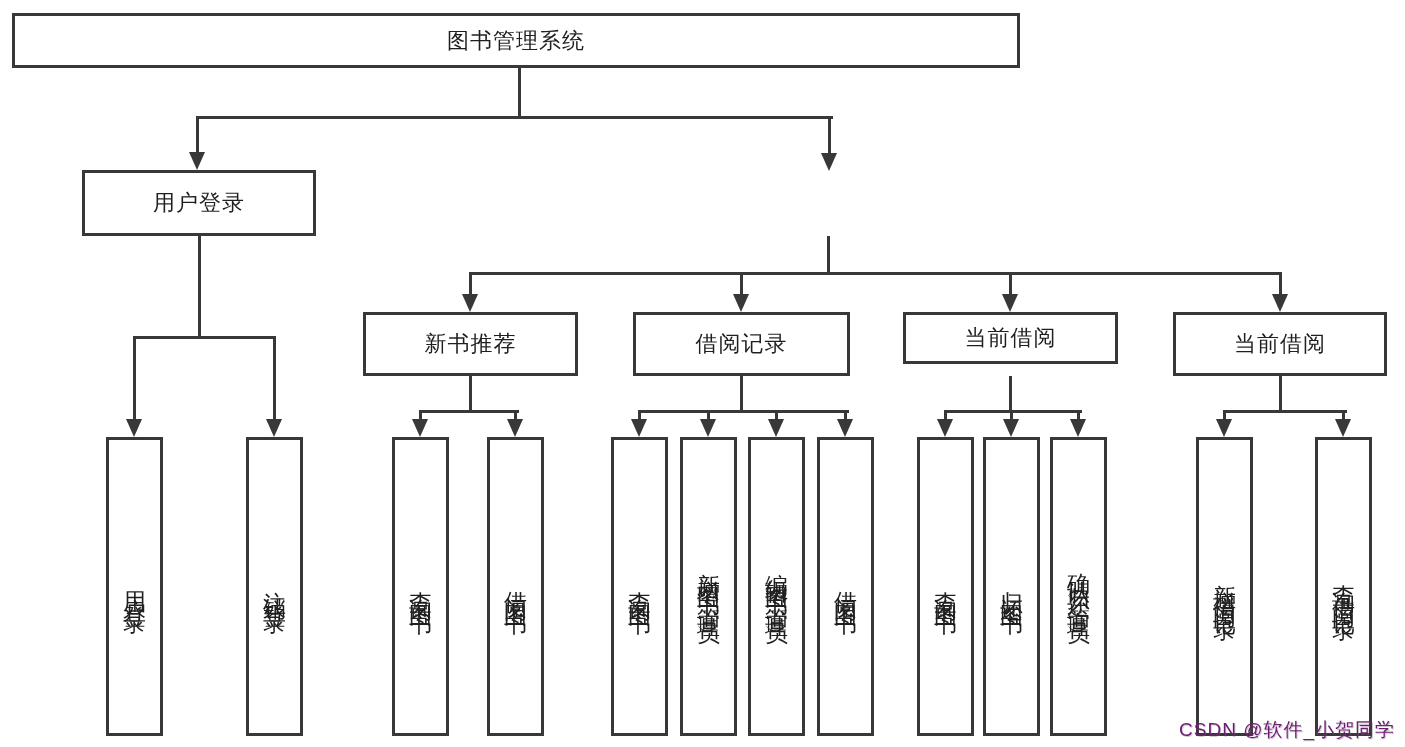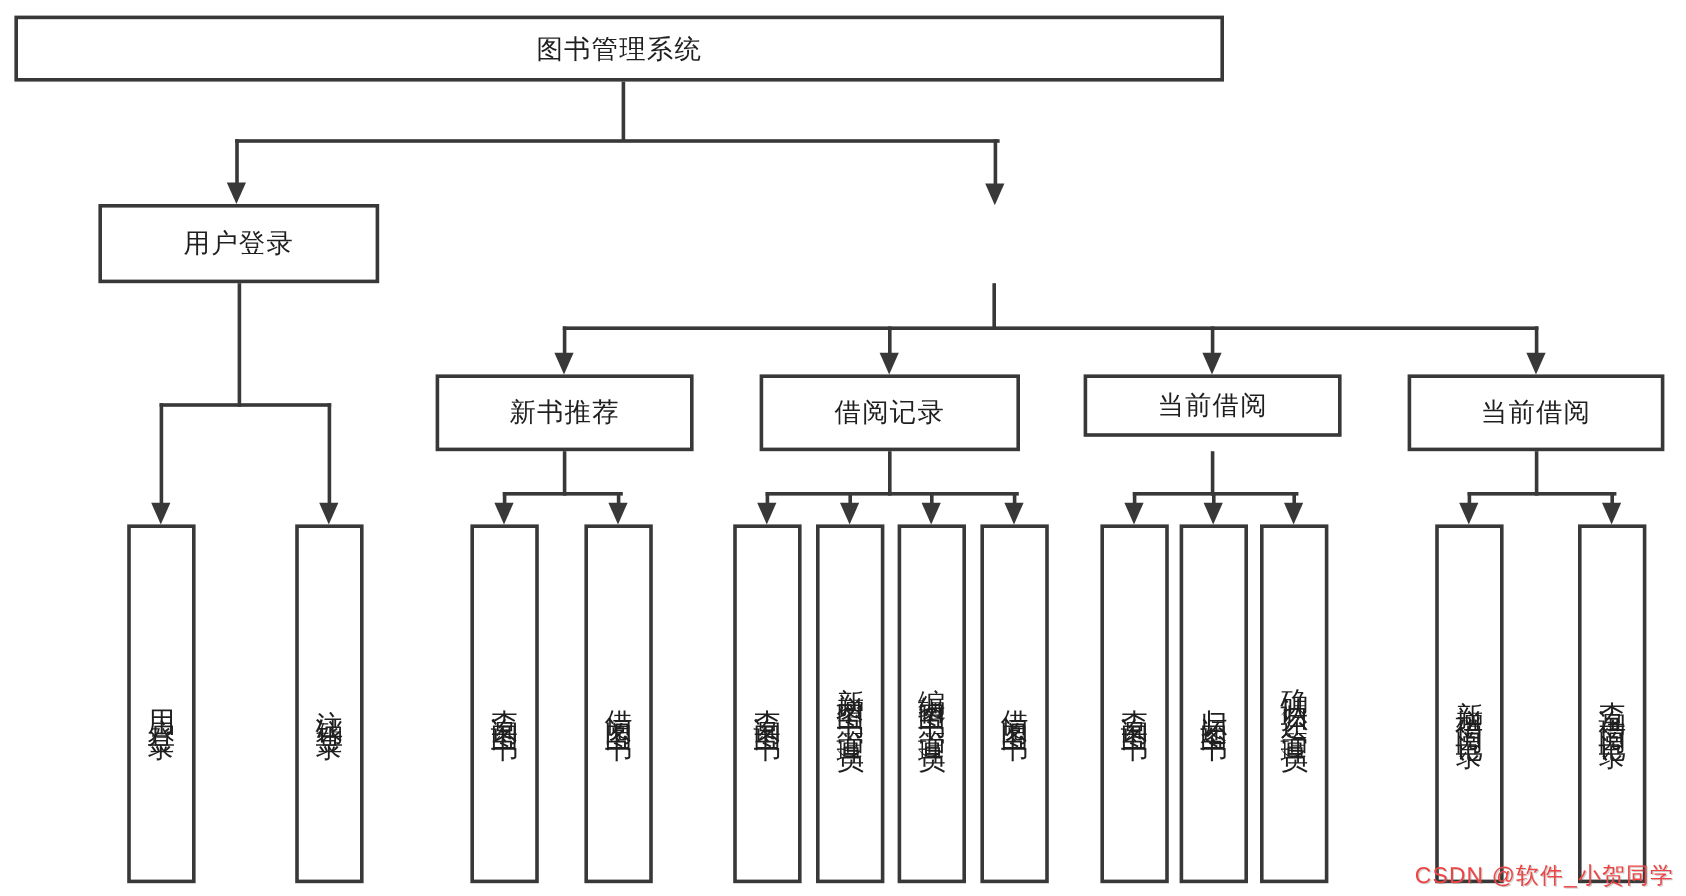--- a/index.html
+++ b/index.html
@@ -58,21 +58,21 @@
     width:0;height:0;
     border-left:8px solid transparent;
     border-right:8px solid transparent;
     border-top:18px solid var(--line);
   }
   .watermark{
     position:absolute;
     right:10px;
     bottom:4px;
     font-size:19px;
-    color:#ef4444;
+    color:#701a75;
     text-shadow:1px 1px 0 rgba(110,110,110,0.35);
     letter-spacing:1px;
     white-space:nowrap;
   }
 </style>
 </head>
 <body>
 
 <div id="stage">
 

